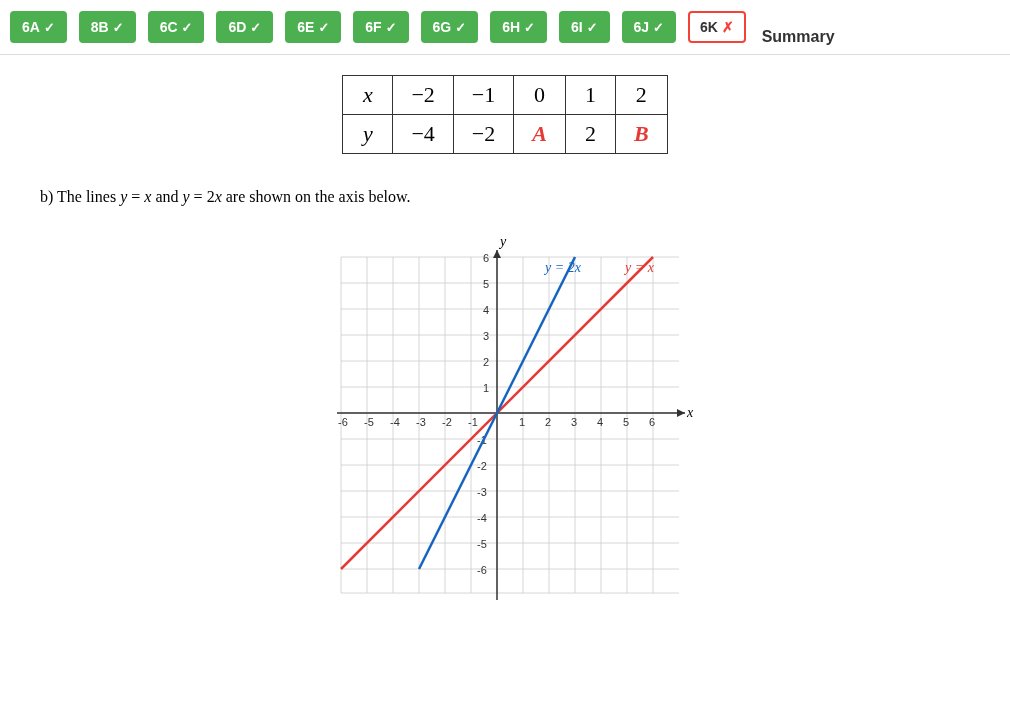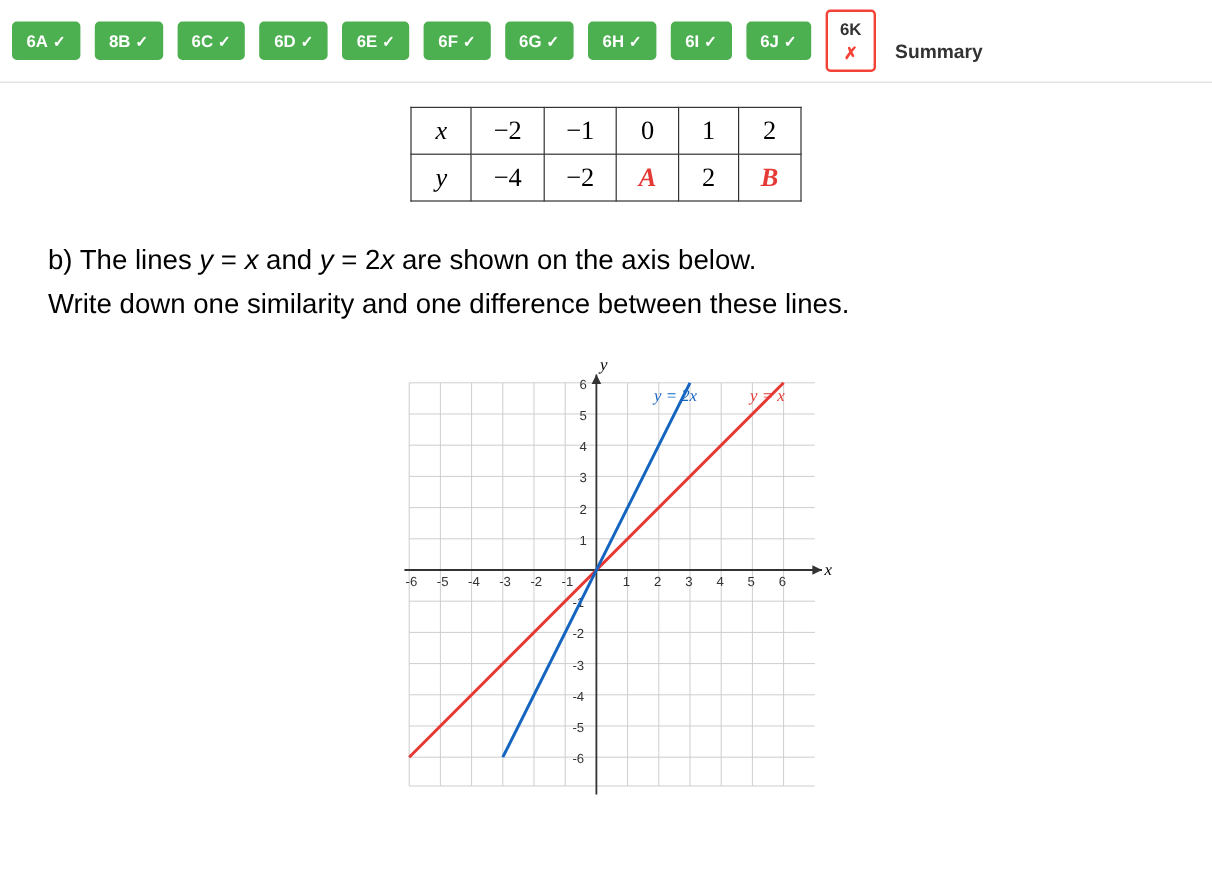--- a/index.html
+++ b/index.html
@@ -38,21 +38,20 @@
     }
 
     .nav-item .check {
       font-size: 13px;
     }
 
     .nav-item-fail {
       border: 2px solid #f44336;
       background: #fff;
       color: #333;
-      flex-direction: column;
     }
 
     .nav-item-fail .x-mark {
       color: #f44336;
       font-weight: bold;
     }
 
     .nav-summary {
       background: transparent;
       border: none;
@@ -95,24 +94,24 @@
     }
 
     .math-table td.highlight-b {
       color: #e53935;
       font-weight: bold;
       font-style: italic;
     }
 
     
     .part-b-text {
-      font-size: 23px;
+      font-size: 16px;
       line-height: 1.6;
       margin-bottom: 20px;
-      font-family: Liberation Sans, sans-serif;
+      font-family: Liberation Serif, serif;
       margin-top: 14px;
     }
 
     
     #graph-container {
       display: flex;
       justify-content: center;
       margin-top: 10px;
     }
 
@@ -194,23 +193,20 @@
       <td>2</td>
       <td class="highlight-b">B</td>
     </tr>
   </tbody>
     </table>
 
   <div class="part-b-text">
     <p>
       b) The lines <i>y</i> = <i>x</i> and <i>y</i> = 2<i>x</i> are shown on the axis below.
     </p>
-    <p>
-      Write down one similarity and one difference between these lines.
-    </p>
   </div>
 
   <div id="graph-container">
     <svg class="graph" width="380" height="380" viewBox="0 0 380 380">
 
       <defs>
         <pattern id="grid" width="26" height="26" patternUnits="userSpaceOnUse">
           <path d="M 26 0 L 0 0 0 26" fill="none" stroke="#bbb" stroke-width="0.5"></path>
         </pattern>
       </defs>

